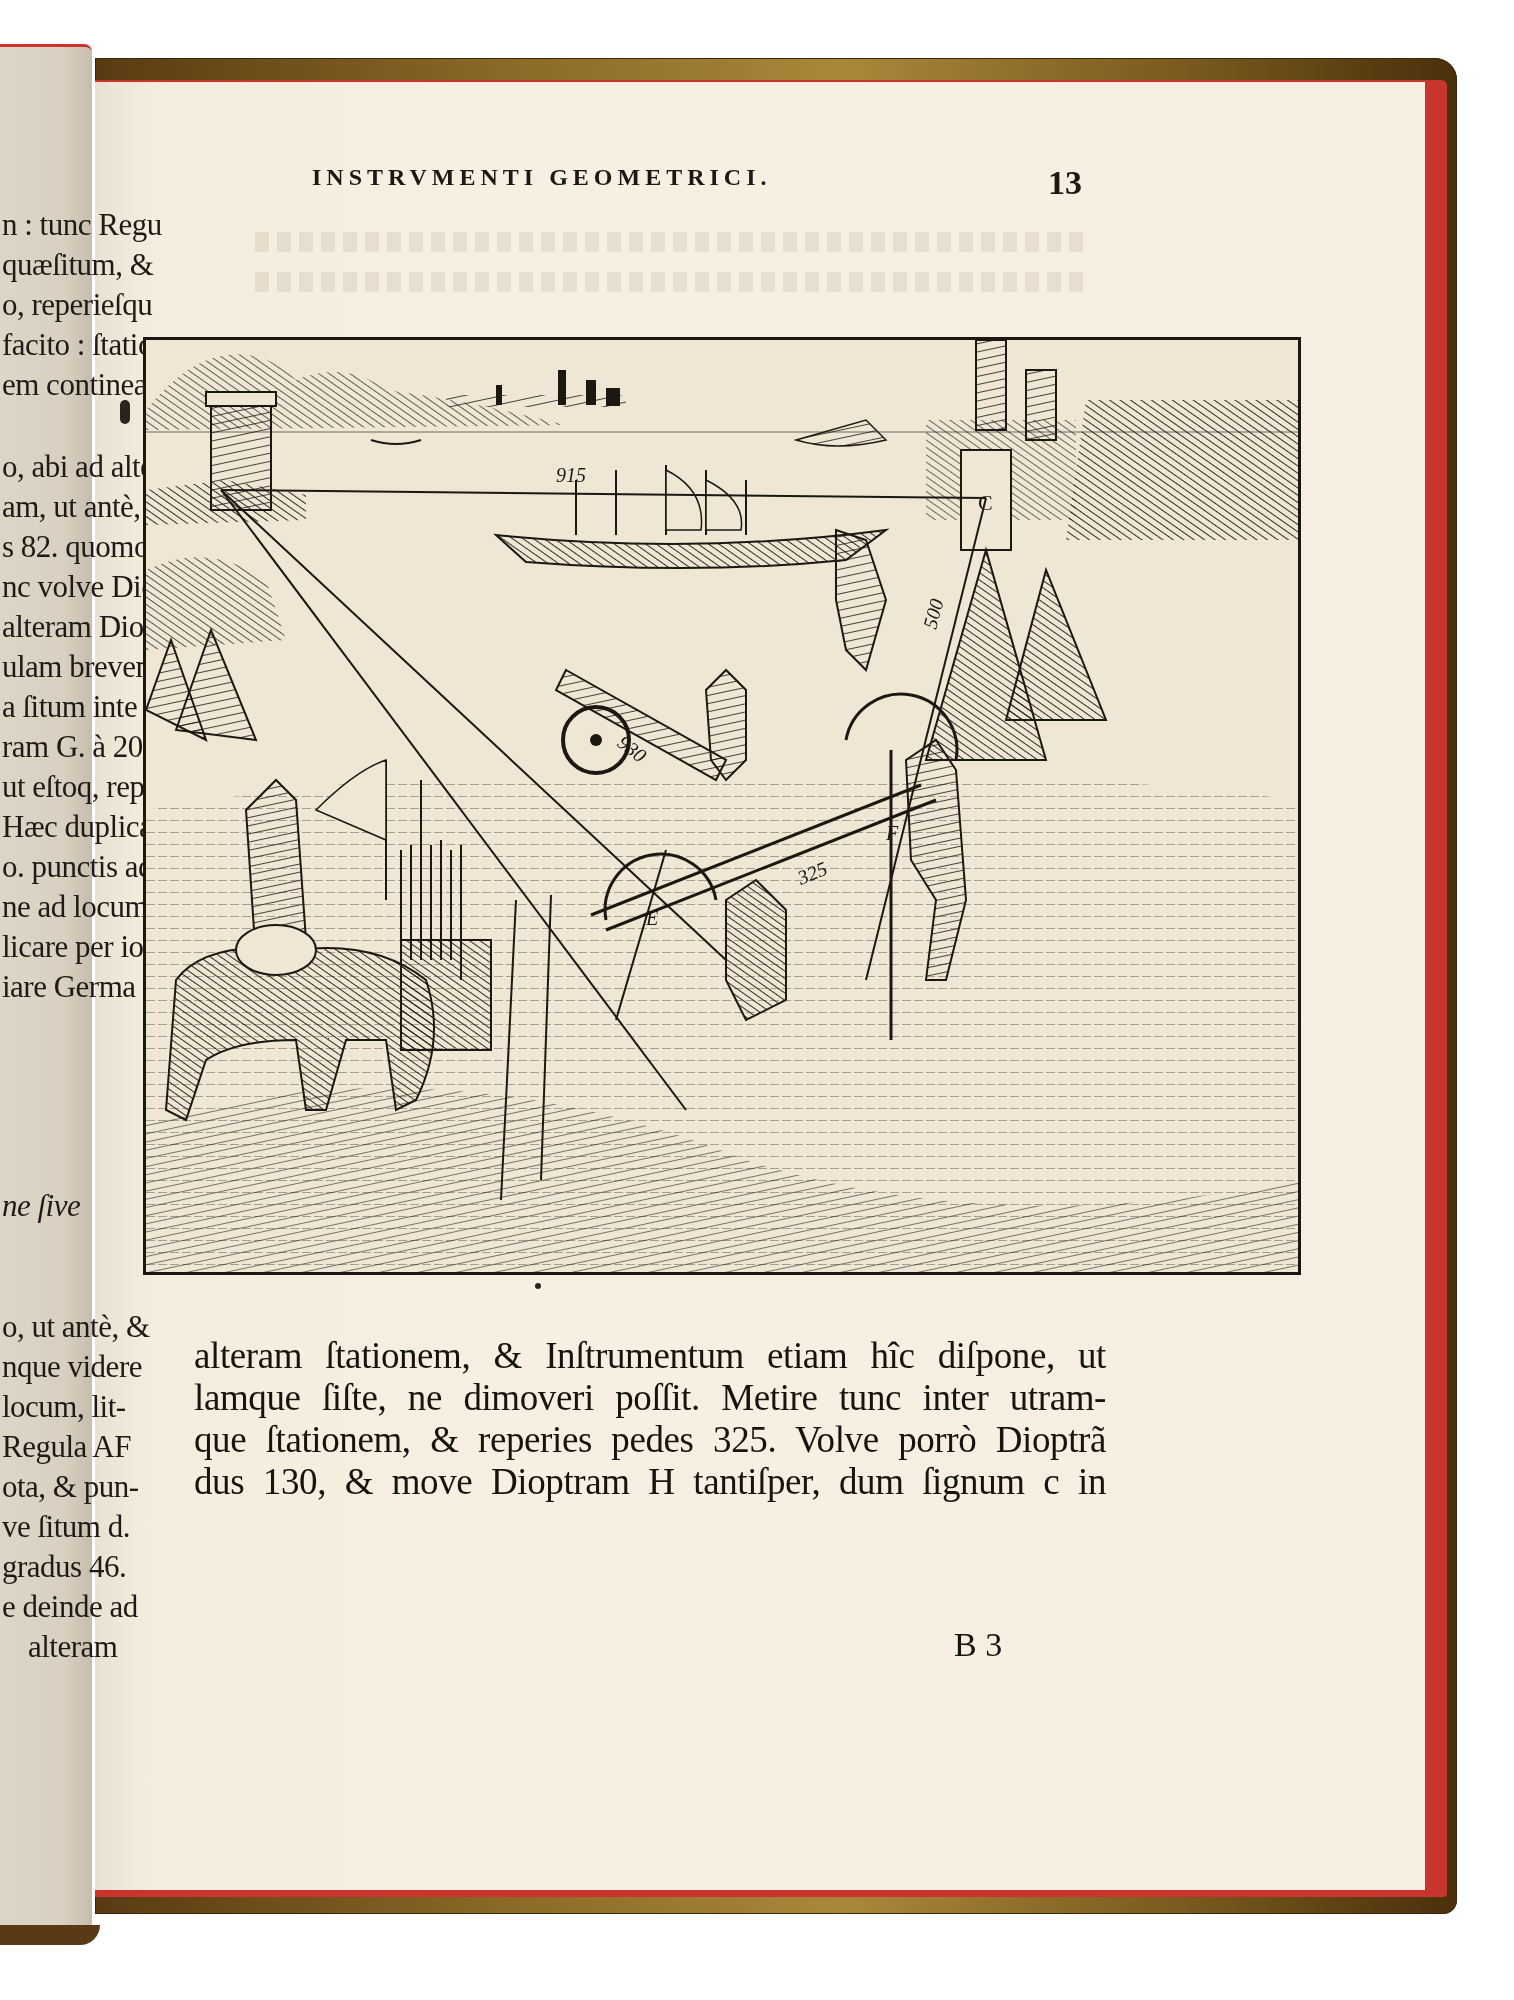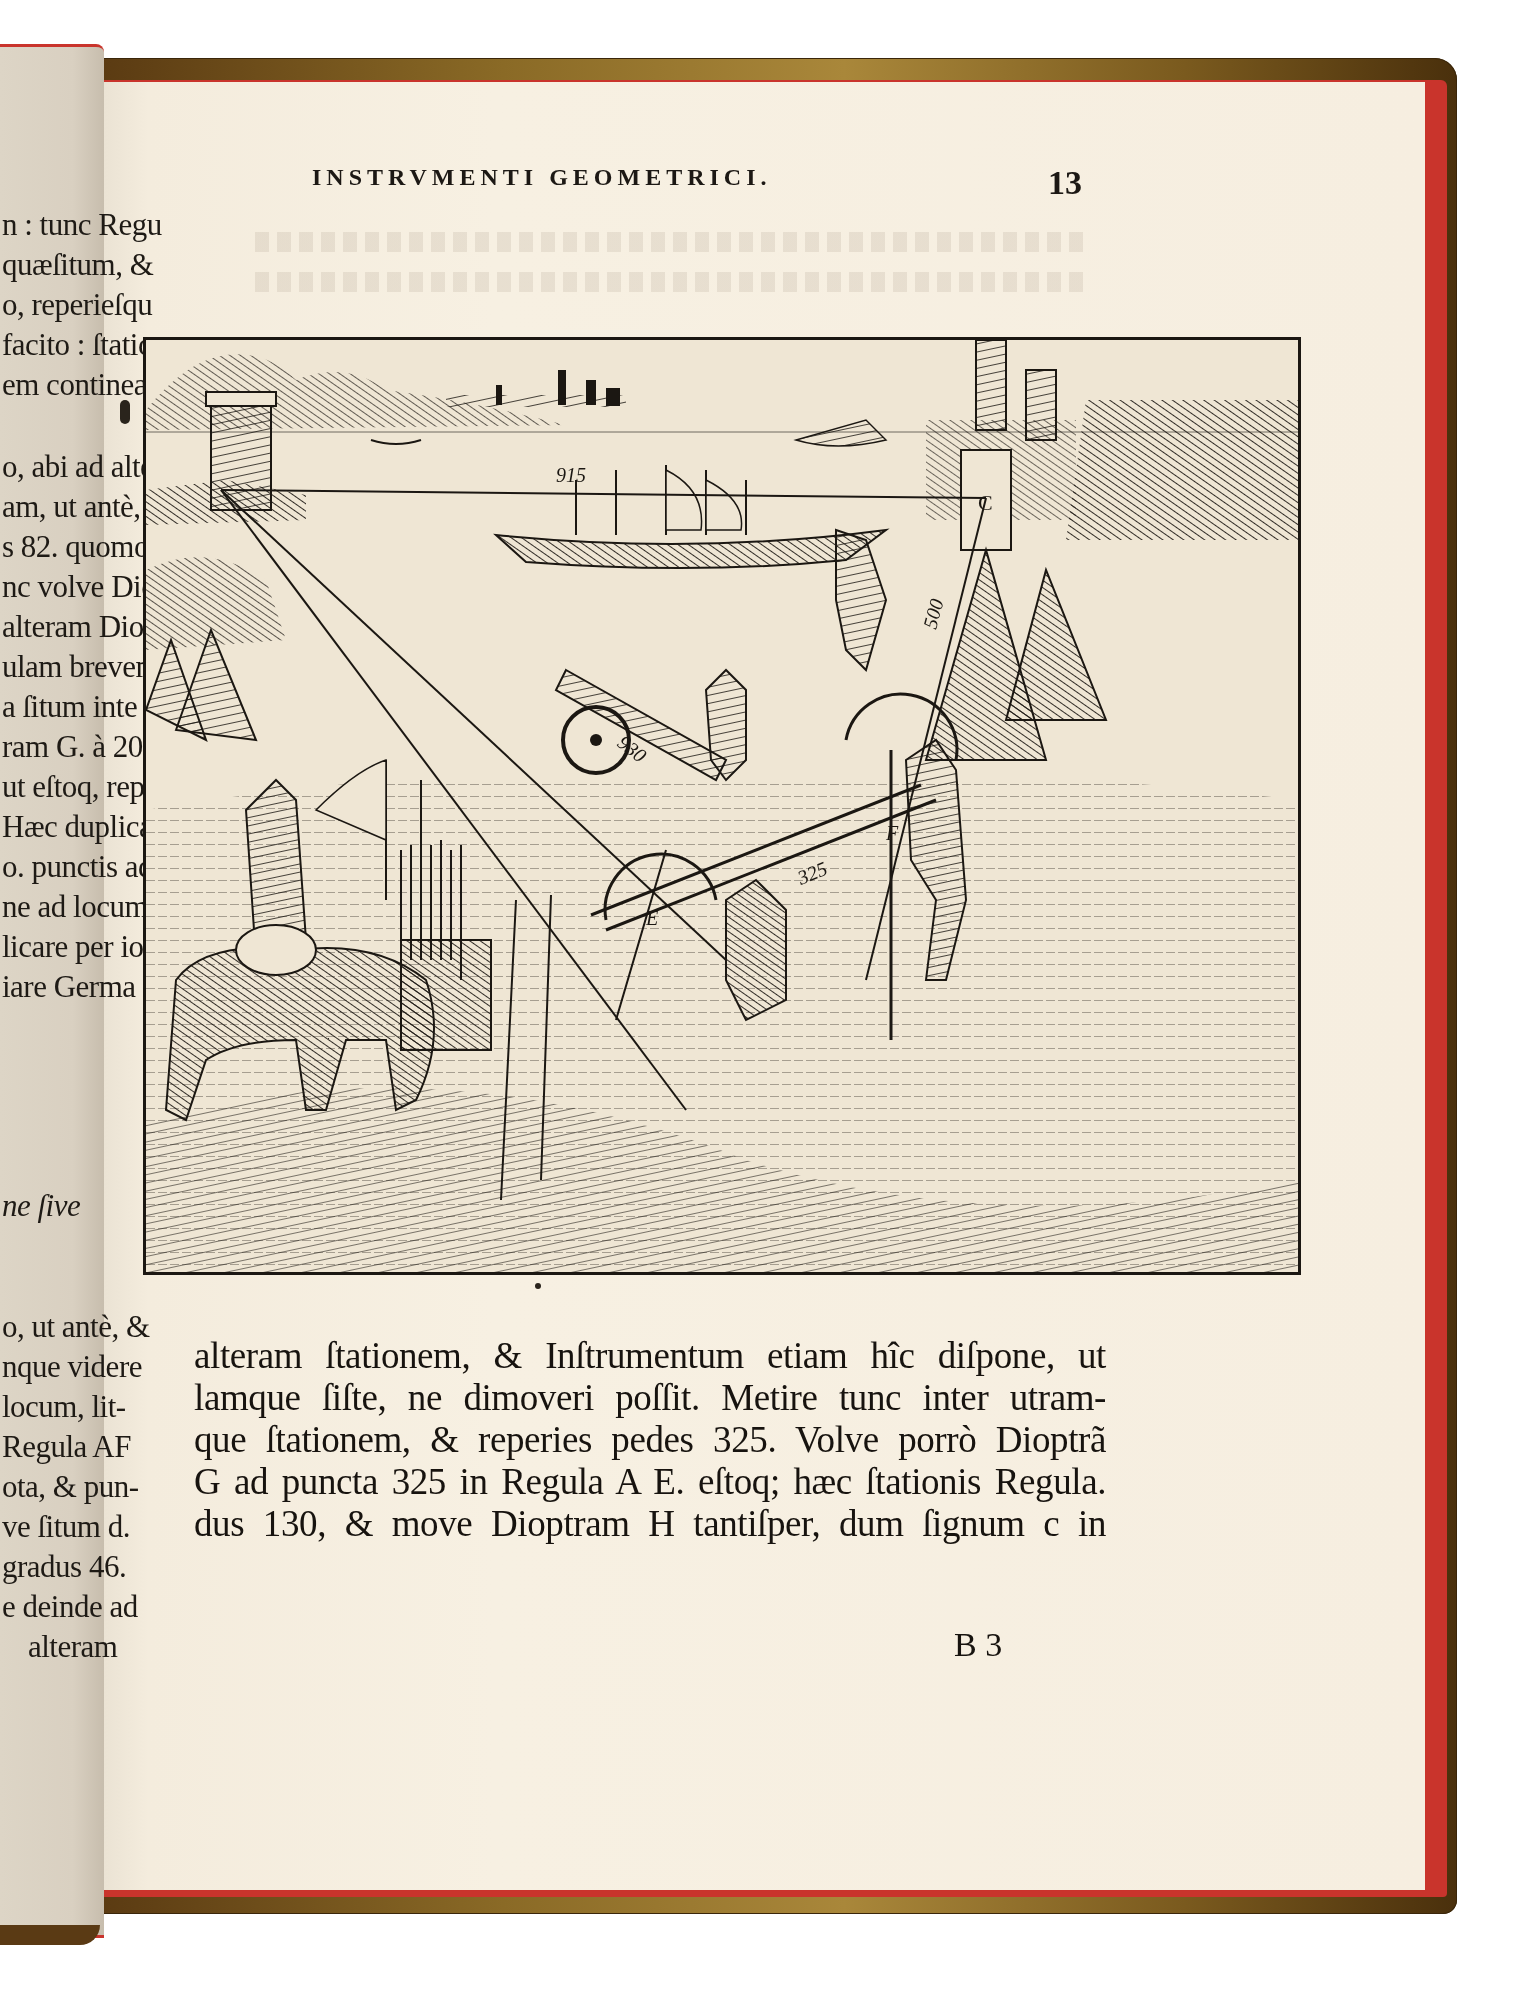--- a/index.html
+++ b/index.html
@@ -8,21 +8,21 @@
   .abs{position:absolute;}
   
   #cover{left:95px;top:58px;width:1362px;height:1856px;border-radius:0 22px 14px 0;
          background:linear-gradient(90deg,#5a3a12 0%,#8a6a26 30%,#a9873a 55%,#7a5a1e 80%,#4a300c 100%);
          box-shadow:0 0 0 1px #3a260a inset;}
   
   #page-edge{left:95px;top:80px;width:1352px;height:1817px;background:#c9342c;border-radius:0 6px 4px 0;}
   #right-page{left:95px;top:82px;width:1330px;height:1808px;
               background:linear-gradient(90deg,#e9e1d2 0%,#f4ecdd 4%,#f7f0e2 30%,#f6eee0 100%);}
   
-  #left-page{left:0;top:44px;width:104px;height:1888px;
+  #left-page{left:0;top:44px;width:92px;height:1888px;
              background:linear-gradient(90deg,#ddd5c6 0%,#d9d0c1 70%,#c7bdad 100%);
              border-top:3px solid #c9342c;border-bottom:3px solid #c9342c;border-radius:0 8px 0 0;}
   #left-cover-bottom{left:0;top:1925px;width:100px;height:20px;background:#5a3a14;border-radius:0 0 20px 0;}
   .left-line{position:absolute;left:2px;white-space:nowrap;font-size:31px;color:#1e1a15;letter-spacing:-0.5px;}
   .left-line.italic{font-style:italic;}
   
   .bleed{position:absolute;height:20px;background:repeating-linear-gradient(90deg,rgba(120,100,80,0.12) 0 14px,transparent 14px 22px);}
   
   #running-head{left:272px;top:164px;font-size:24px;letter-spacing:5px;color:#1c1814;font-weight:bold;margin-left:40px;}
   #page-number{left:1048px;top:164px;font-size:34px;color:#1c1814;font-weight:bold;}
@@ -200,16 +200,15 @@
   </svg>
 </div>
 
 <div class="dot" style="left:120px;top:400px;width:10px;height:24px;border-radius:5px;"></div>
 <div class="dot" style="left:535px;top:1283px;"></div>
 
 <div id="body-text" class="abs">
   <div class="body-line">alteram ſtationem, &amp; Inſtrumentum etiam hîc diſpone, ut</div>
   <div class="body-line">lamque ſiſte, ne dimoveri poſſit.  Metire tunc inter utram-</div>
   <div class="body-line">que ſtationem, &amp; reperies pedes 325. Volve porrò Dioptrã</div>
-  <div class="body-line">G ad puncta 325 in Regula A E. eſtoq; hæc ſtationis Regula.</div>
   <div class="body-line">dus 130, &amp; move Dioptram H tantiſper, dum ſignum c in</div>
 </div>
 <div id="signature" class="abs">B 3</div>
 
 </body></html>

